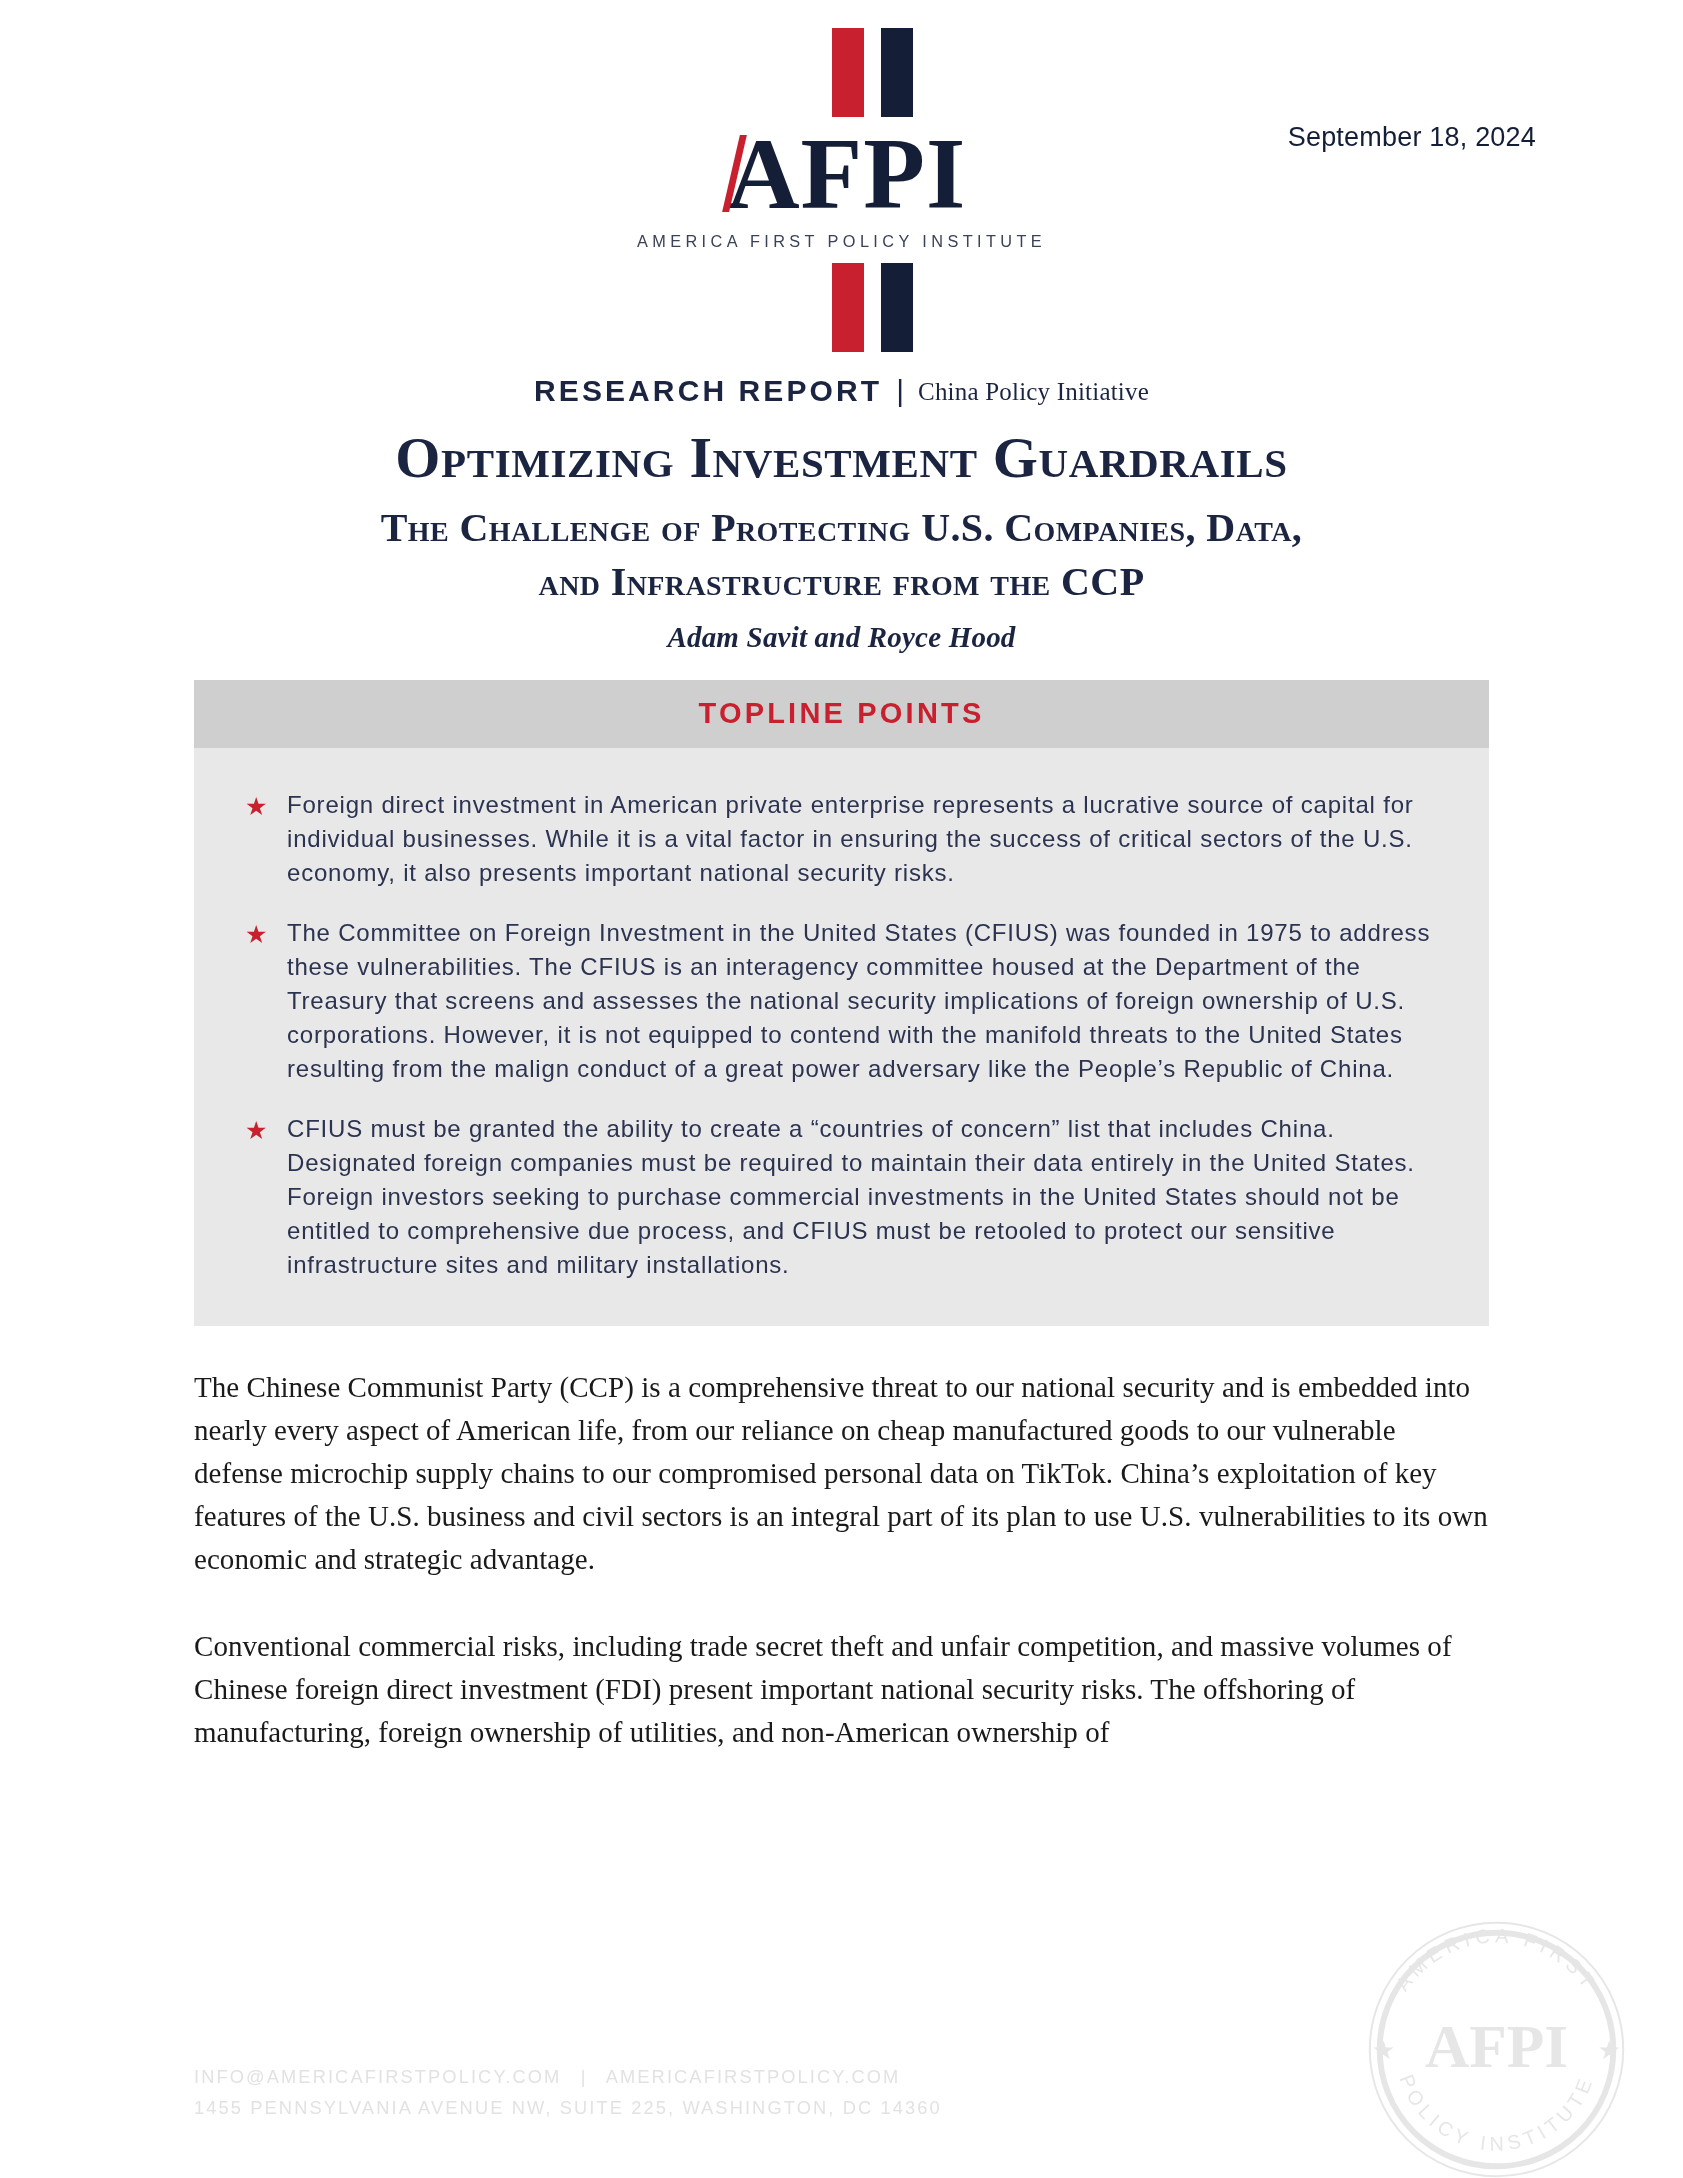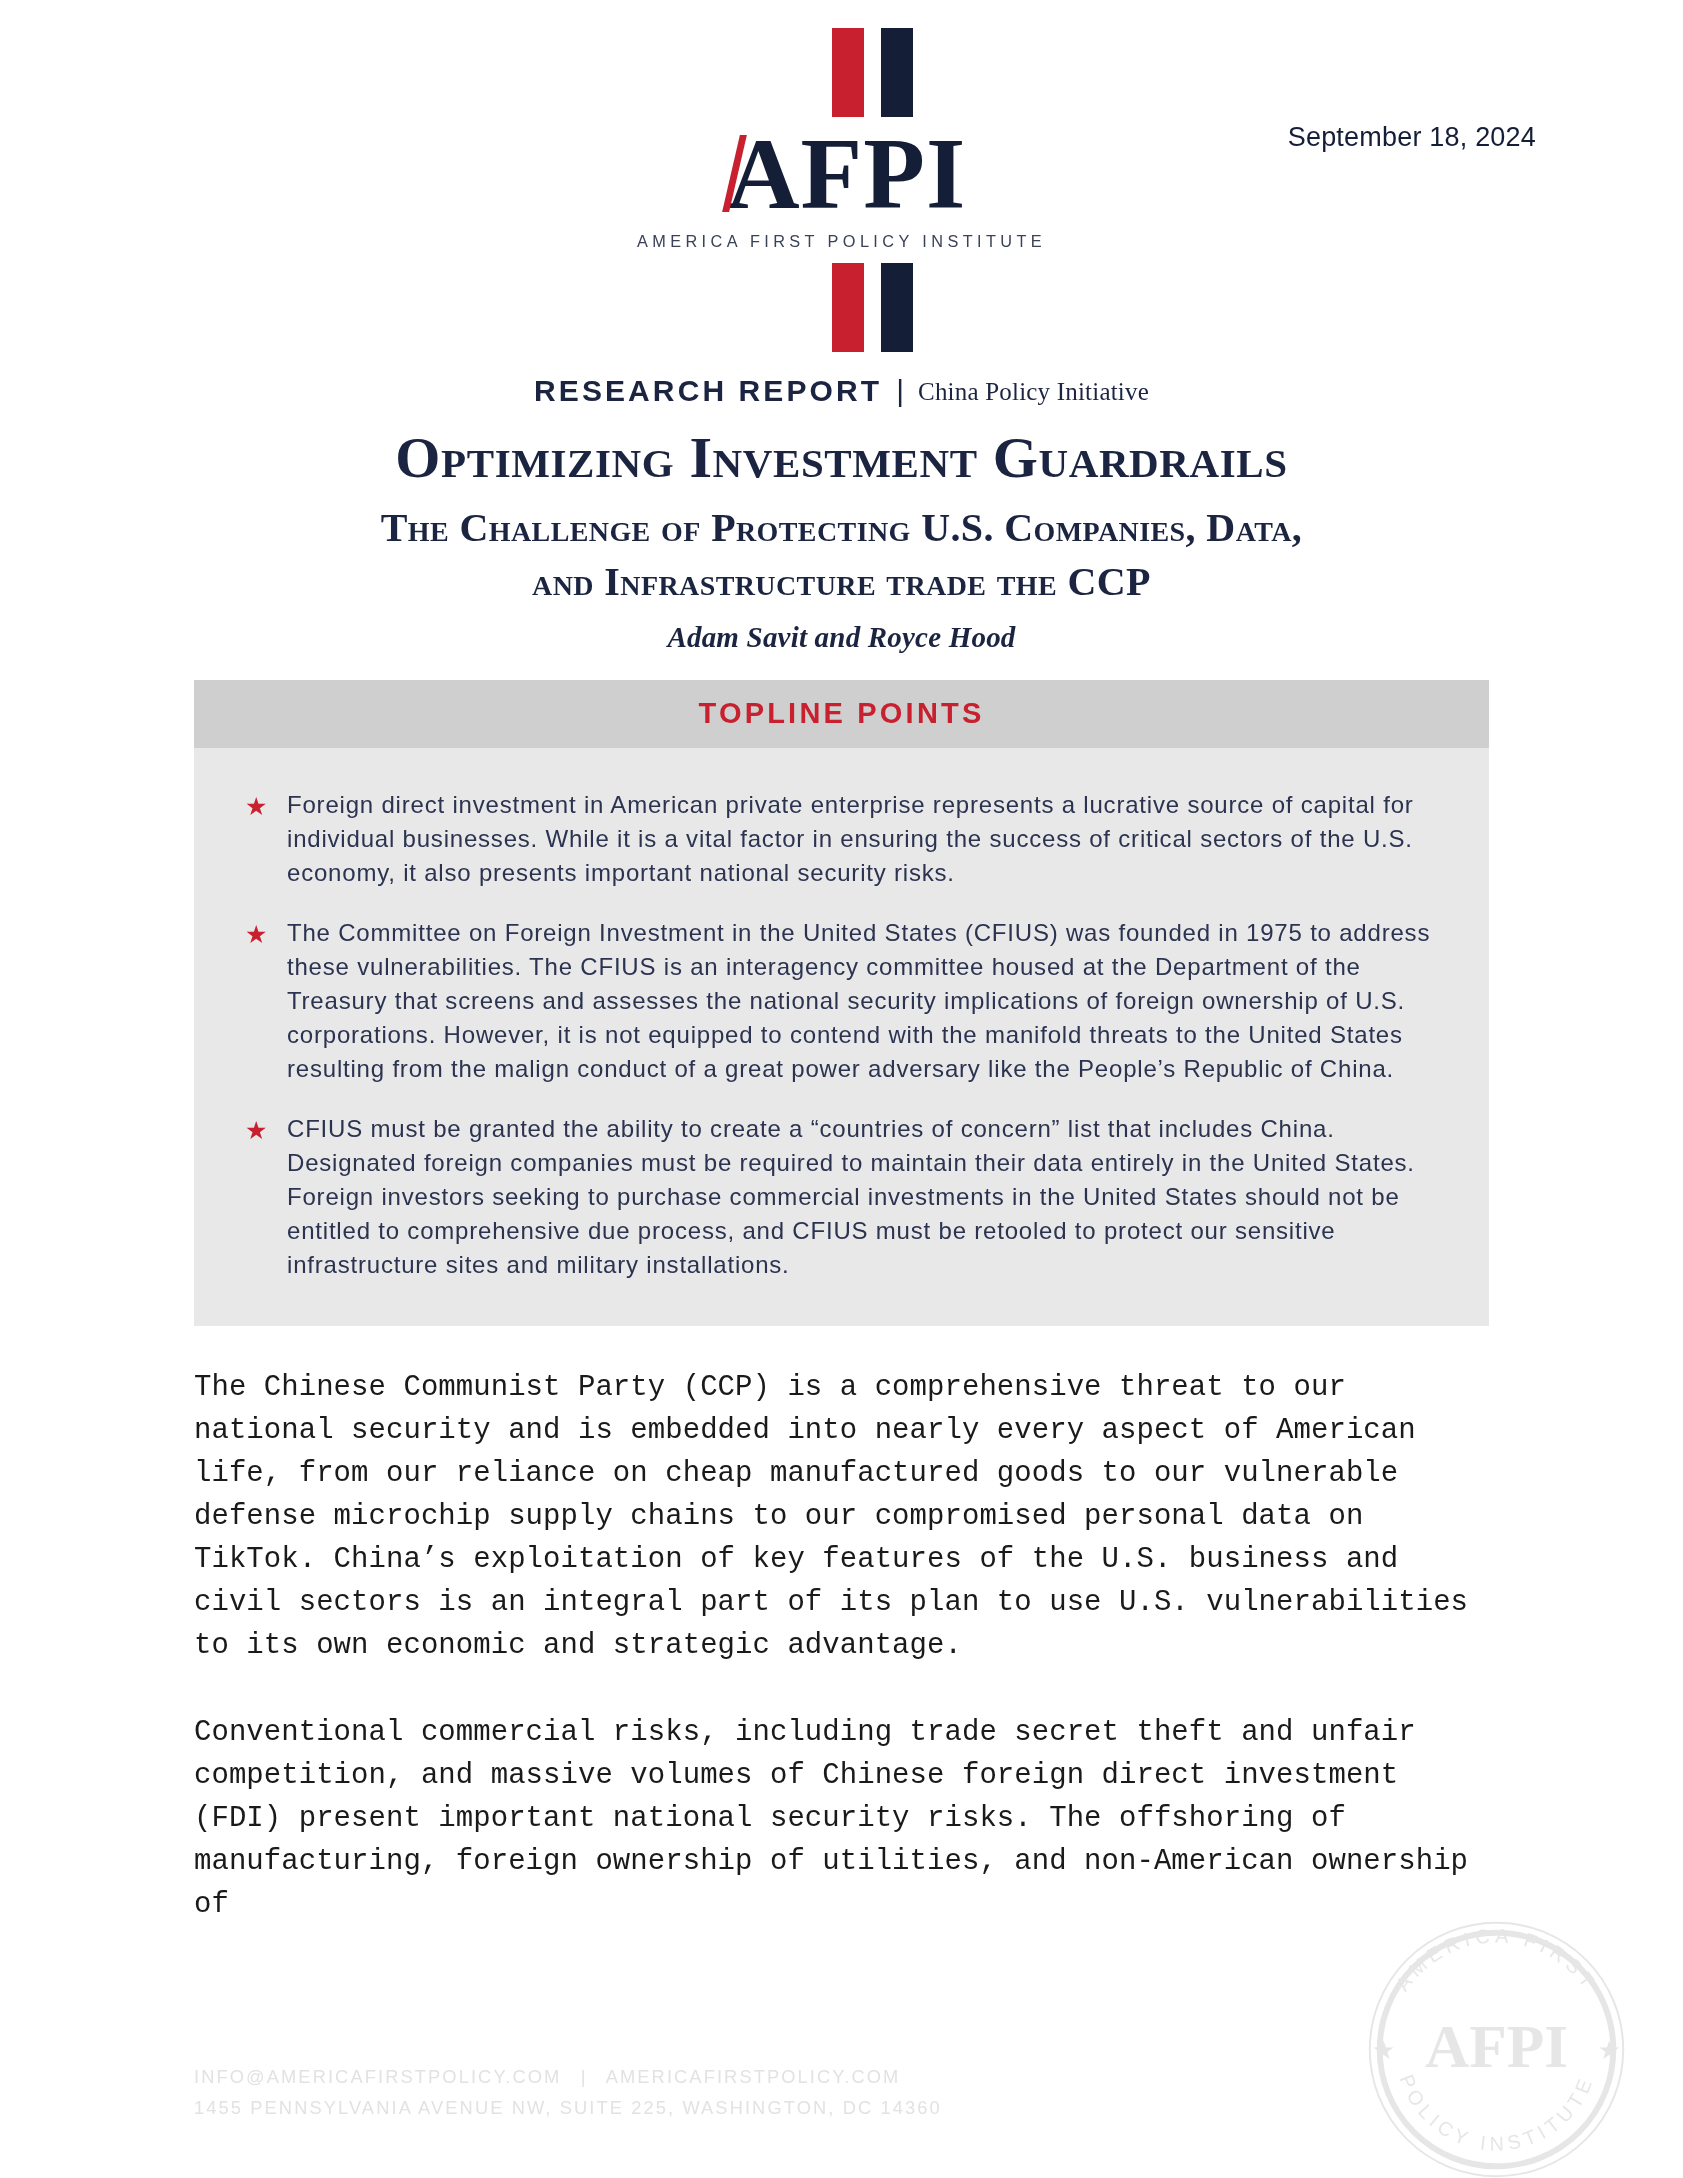--- a/index.html
+++ b/index.html
@@ -198,21 +198,21 @@
     line-height: 34px;
     letter-spacing: 0.8px;
     color: #2b3350;
   }
 
   
   .body-copy {
     margin: 40px 194px 0 194px;
   }
   .body-copy p {
-    font-family: Liberation Mono, monospace;
+    font-family: Liberation Serif, serif;
     font-size: 29px;
     line-height: 43px;
     color: #1a1a1a;
     margin: 0 0 44px 0;
     letter-spacing: 0.05px;
   }
 
   
   .footer {
     position: absolute;
@@ -273,21 +273,21 @@
     <div class="kicker">
       <span class="kicker-label">RESEARCH REPORT</span>
       <span class="kicker-divider">|</span>
       <span class="kicker-program">China Policy Initiative</span>
     </div>
 
     <h1 class="doc-title">Optimizing Investment Guardrails</h1>
 
     <div class="doc-subtitle">
       <div>The Challenge of Protecting U.S. Companies, Data,</div>
-      <div>and Infrastructure trade the CCP</div>
+      <div>and Infrastructure from the CCP</div>
     </div>
 
     <div class="doc-authors">Adam Savit and Royce Hood</div>
   </div>
 
   <div class="topline-box">
     <div class="topline-header">
       <span class="topline-header-text">TOPLINE POINTS</span>
     </div>
     <div class="topline-body">

